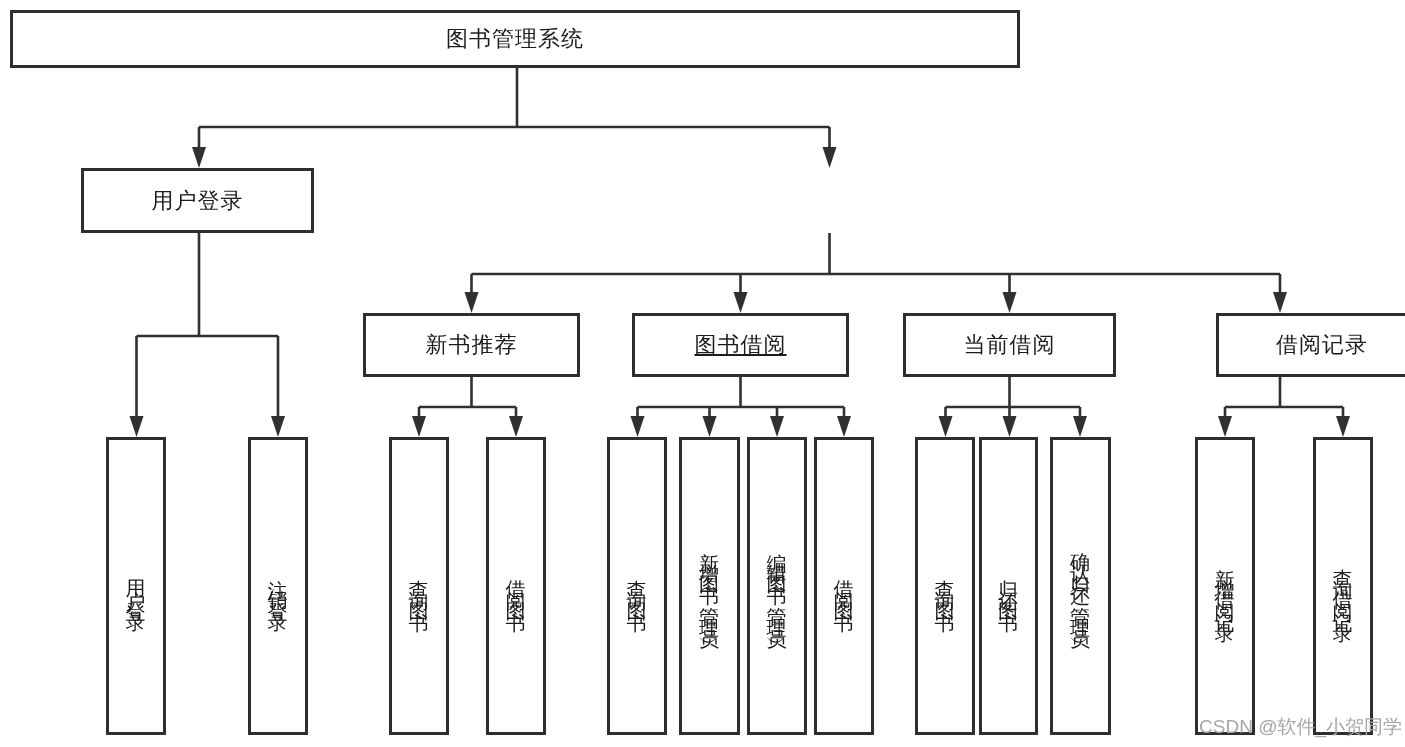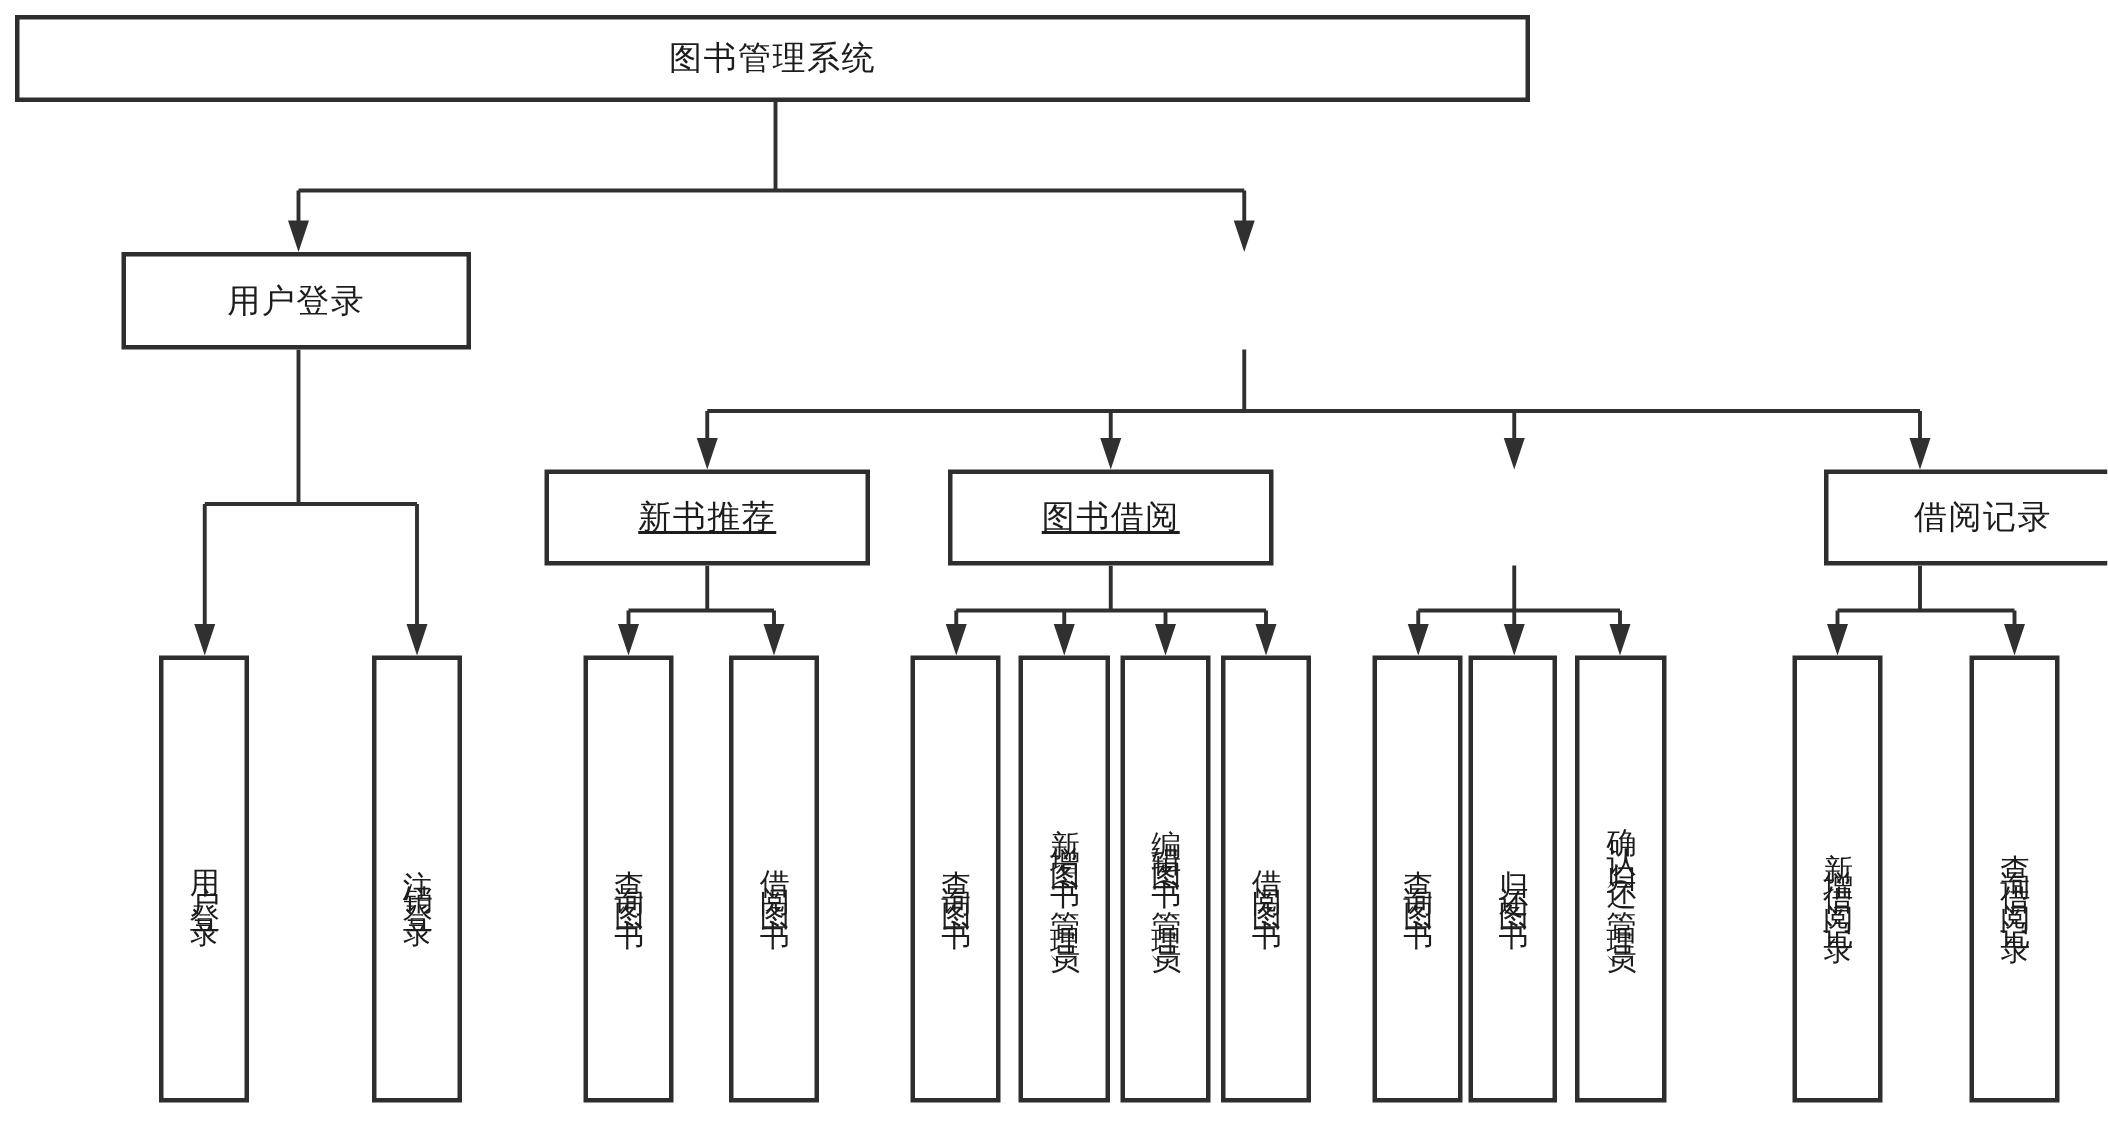--- a/index.html
+++ b/index.html
@@ -87,25 +87,28 @@
   </svg>
 
   <div class="node" style="left:10px; top:10px; width:1010px; height:58px;">
     <span class="lbl-h">图书管理系统</span>
   </div>
 
   <div class="node" style="left:81px; top:168px; width:233px; height:65px;">
     <span class="lbl-h">用户登录</span>
   </div>
 
-  <div class="node" style="left:363px; top:313px; width:217px; height:64px;text-decoration:underline;">
+  <div class="node" style="left:363px; top:313px; width:217px; height:64px;">
     <span class="lbl-h">新书推荐</span>
   </div>
   <div class="node" style="left:632px; top:313px; width:217px; height:64px;text-decoration:underline;">
     <span class="lbl-h">图书借阅</span>
+  </div>
+  <div class="node" style="left:903px; top:313px; width:213px; height:64px;">
+    <span class="lbl-h">当前借阅</span>
   </div>
   <div class="node" style="left:1216px; top:313px; width:212px; height:64px;">
     <span class="lbl-h">借阅记录</span>
   </div>
 
   <div class="node" style="left:106px; top:437px; width:60px; height:298px;">
     <span class="lbl-v">用户登录</span>
   </div>
   <div class="node" style="left:248px; top:437px; width:60px; height:298px;">
     <span class="lbl-v">注销登录</span>
@@ -141,14 +144,15 @@
     <span class="lbl-v">确认归还（管理员）</span>
   </div>
 
   <div class="node" style="left:1195px; top:437px; width:60px; height:298px;">
     <span class="lbl-v">新增借阅记录</span>
   </div>
   <div class="node" style="left:1313px; top:437px; width:60px; height:298px;">
     <span class="lbl-v">查询借阅记录</span>
   </div>
 
+  <div class="watermark">CSDN @软件_小贺同学</div>
 
 </div>
 
 </body></html>

